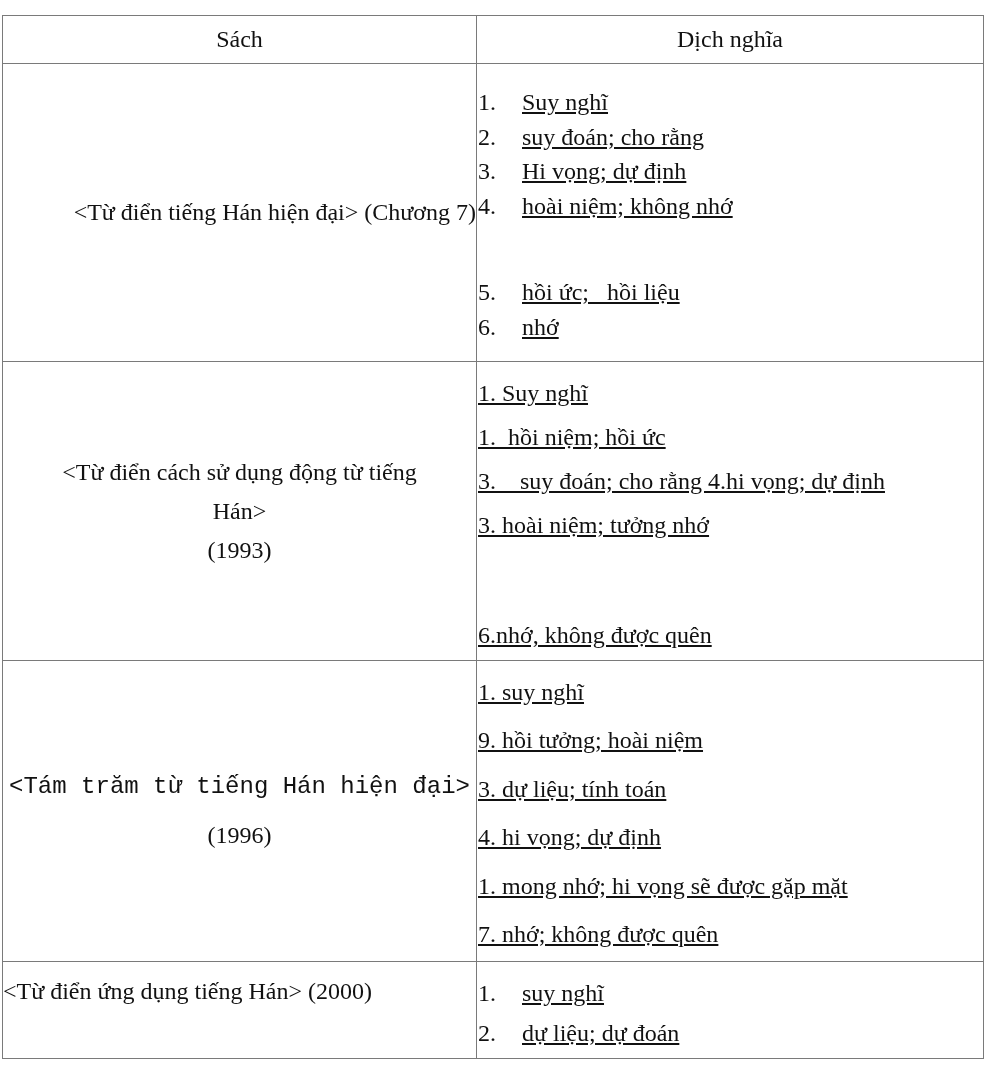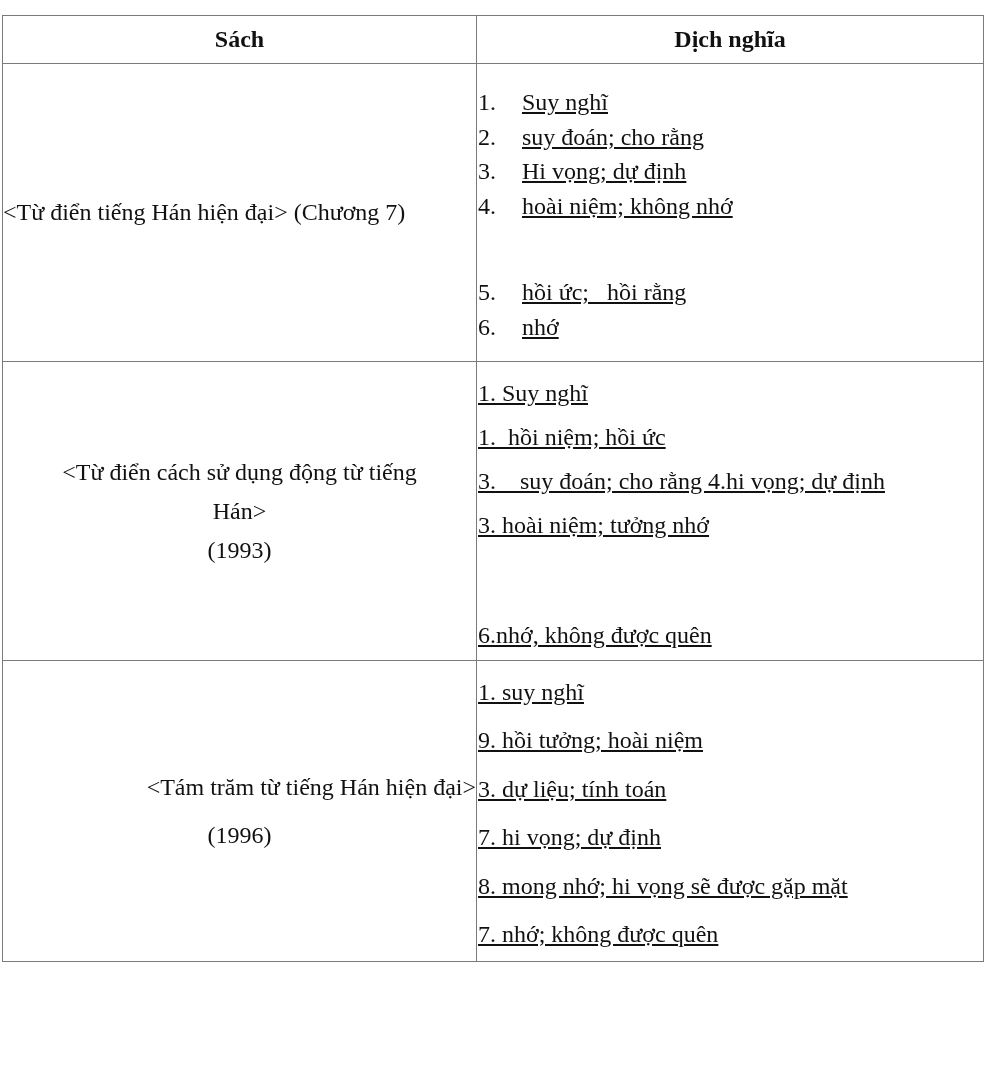--- a/index.html
+++ b/index.html
@@ -25,21 +25,21 @@
   }
   table.dict-table td, table.dict-table th {
     border: 1.5px solid #7a7a7a;
     padding: 0;
     vertical-align: middle;
   }
   col.c1 { width: 474px; }
   col.c2 { width: 507px; }
   th {
     height: 47px;
-    font-weight: bold;
+    font-weight: normal;
     font-size: 24px;
     text-align: center;
   }
   .book {
     font-size: 24px;
     line-height: 39px;
   }
   .book.left { text-align: left; padding-left: 0; }
   .book.center { text-align: center; }
   .book.top { vertical-align: top; padding-top: 10px; }
@@ -83,29 +83,29 @@
   <thead>
     <tr>
       <th>Sách</th>
       <th>Dịch nghĩa</th>
     </tr>
   </thead>
   <tbody>
 
     <tr class="r1">
       <td class="book left">
-        <div style="white-space:nowrap;">&lt;Từ điển tiếng Hán hiện đại&gt; (Chương 7)</div>
+        <div style="white-space:nowrap;text-align:right;">&lt;Từ điển tiếng Hán hiện đại&gt; (Chương 7)</div>
       </td>
       <td class="meanings">
         <div class="line"><span class="num-tab">1.</span><span>Suy nghĩ</span></div>
         <div class="line"><span class="num-tab">2.</span><span>suy đoán; cho rằng</span></div>
         <div class="line"><span class="num-tab">3.</span><span>Hi vọng; dự định</span></div>
         <div class="line"><span class="num-tab">4.</span><span>hoài niệm; không nhớ</span></div>
         <div class="spacer" style="height:52px;"></div>
-        <div class="line"><span class="num-tab">5.</span><span>hồi ức;   hồi rằng</span></div>
+        <div class="line"><span class="num-tab">5.</span><span>hồi ức;   hồi liệu</span></div>
         <div class="line"><span class="num-tab">6.</span><span>nhớ</span></div>
       </td>
     </tr>
 
     <tr class="r2">
       <td class="book center">
         <div>&lt;Từ điển cách sử dụng động từ tiếng</div>
         <div>Hán&gt;</div>
         <div>(1993)</div>
       </td>
@@ -114,27 +114,36 @@
         <div class="line">1.  hồi niệm; hồi ức</div>
         <div class="line">3.    suy đoán; cho rằng 4.hi vọng; dự định</div>
         <div class="line">3. hoài niệm; tưởng nhớ</div>
         <div class="spacer" style="height:66px;"></div>
         <div class="line">6.nhớ, không được quên</div>
       </td>
     </tr>
 
     <tr class="r3">
       <td class="book center" style="line-height:48px;">
-        <div style="text-align:right;">&lt;Tám trăm từ tiếng Hán hiện đại&gt;</div>
+        <div style="text-align:center;font-family:Liberation Mono, monospace;">&lt;Tám trăm từ tiếng Hán hiện đại&gt;</div>
         <div>(1996)</div>
       </td>
       <td class="meanings">
         <div class="line">1. suy nghĩ</div>
         <div class="line">9. hồi tưởng; hoài niệm</div>
         <div class="line">3. dự liệu; tính toán</div>
-        <div class="line">7. hi vọng; dự định</div>
-        <div class="line">8. mong nhớ; hi vọng sẽ được gặp mặt</div>
+        <div class="line">4. hi vọng; dự định</div>
+        <div class="line">1. mong nhớ; hi vọng sẽ được gặp mặt</div>
         <div class="line">7. nhớ; không được quên</div>
       </td>
     </tr>
 
+    <tr class="r4">
+      <td class="book left top">
+        <div>&lt;Từ điển ứng dụng tiếng Hán&gt; (2000)</div>
+      </td>
+      <td class="meanings">
+        <div class="line"><span class="num-tab">1.</span><span>suy nghĩ</span></div>
+        <div class="line"><span class="num-tab">2.</span><span>dự liệu; dự đoán</span></div>
+      </td>
+    </tr>
   </tbody>
 </table>
 
 </body></html>

